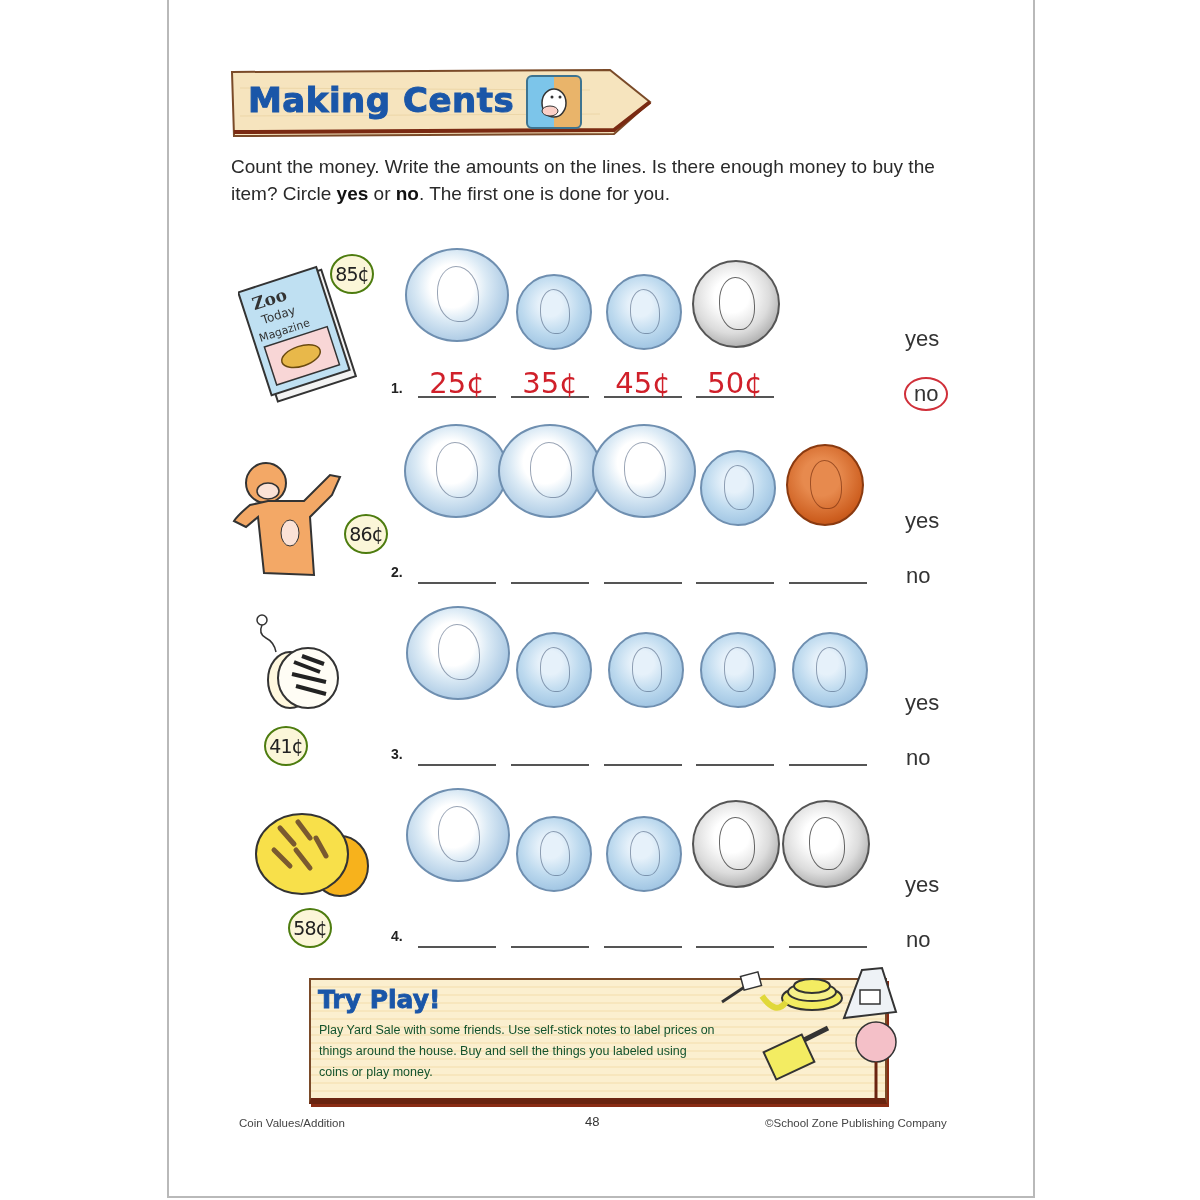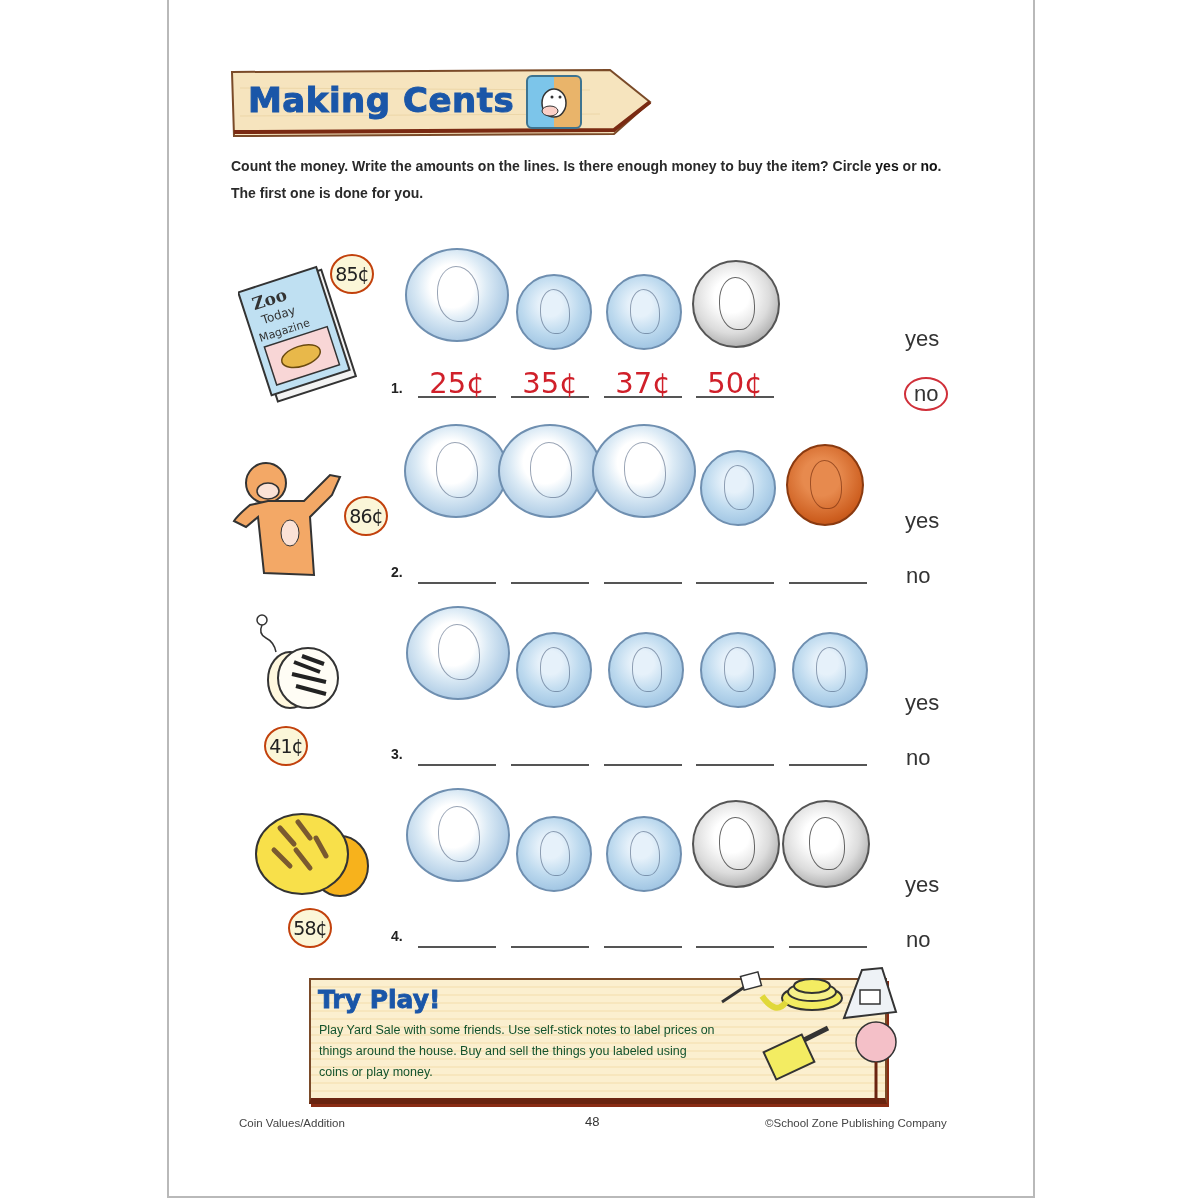--- a/index.html
+++ b/index.html
@@ -6,41 +6,41 @@
   body { width:1200px; height:1200px; background:#ffffff; position:relative; overflow:hidden; font-family:"DejaVu Sans", sans-serif; }
   .page { position:absolute; left:167px; top:0; width:864px; height:1196px; border:2px solid #b9b9b9; border-top:none; background:#fff; }
   .abs { position:absolute; }
 
   
   .title-sign { position:absolute; left:230px; top:68px; width:420px; height:68px; }
   .title-sign svg { position:absolute; left:0; top:0; }
   .title-text { position:absolute; left:248px; top:80px; font-family:"DejaVu Sans", sans-serif; font-weight:900; font-size:34px; color:#1a56a8; letter-spacing:0.5px; -webkit-text-stroke:1px #1a56a8; }
   .title-icon { position:absolute; left:526px; top:75px; width:52px; height:50px; border-radius:6px; border:2px solid #3d7390; background:linear-gradient(90deg,#7cc5ea 0 50%, #e9b46a 50% 100%); }
 
-  .instructions { position:absolute; left:231px; top:153px; width:730px; font-family:"Liberation Sans", sans-serif; font-size:14px; line-height:27px; color:#2a2a2a;font-weight:bold; }
+  .instructions { position:absolute; left:231px; top:153px; width:730px; font-family:"Liberation Sans", sans-serif; font-size:19px; line-height:27px; color:#2a2a2a; }
   .instructions b { color:#111; }
 
   
   .coin { position:absolute; border-radius:50%; box-sizing:border-box; }
   .quarter { width:104px; height:94px; background:radial-gradient(circle at 45% 40%, #ffffff 0 28%, #dbeaf5 45%, #a9c8e3 75%, #8fb2d3 100%); border:2px solid #6f8fb0; }
   .dime { width:76px; height:76px; background:radial-gradient(circle at 45% 40%, #e6f1fa 0 20%, #bcd9ee 50%, #97bedf 85%); border:2px solid #6f8fb0; }
   .nickel { width:88px; height:88px; background:radial-gradient(circle at 45% 40%, #ffffff 0 25%, #dcdcdc 55%, #9d9d9d 85%); border:2px solid #555; }
   .penny { width:78px; height:82px; background:radial-gradient(circle at 45% 40%, #e78a4e 0 30%, #cd5e1f 70%, #a8420d 100%); border:2px solid #8a3a10; }
   .coin-face { position:absolute; left:30%; top:18%; width:40%; height:60%; border:1.5px solid rgba(70,90,120,.55); border-radius:45% 55% 40% 50%; }
   .nickel .coin-face { border-color:rgba(40,40,40,.7); }
   .penny .coin-face { border-color:rgba(110,40,10,.6); }
 
   
   .num { position:absolute; font-family:"Liberation Sans", sans-serif; font-weight:bold; font-size:14px; color:#222; }
   .ans-line { position:absolute; height:26px; width:78px; border-bottom:2px solid #555; text-align:center; font-family:"DejaVu Sans", sans-serif; font-size:29px; line-height:26px; color:#d0202a; }
   .yn { position:absolute; font-family:"Liberation Sans", sans-serif; font-size:22px; color:#333; }
   .circled { border:2px solid #d0303a; border-radius:50%; padding:2px 8px; margin-left:-10px; }
 
   
-  .tag { position:absolute; width:40px; height:36px; border-radius:50%; border:2px solid #c2410c; background:#fbf6d8; font-family:"DejaVu Sans", sans-serif; font-size:19px; line-height:36px; text-align:center; color:#222; letter-spacing:-1px; }
+  .tag { position:absolute; width:40px; height:36px; border-radius:50%; border:2px solid #4d7c0f; background:#fbf6d8; font-family:"DejaVu Sans", sans-serif; font-size:19px; line-height:36px; text-align:center; color:#222; letter-spacing:-1px; }
 
   
   .try-box { position:absolute; left:309px; top:978px; width:574px; height:118px; background:repeating-linear-gradient(0deg,#fbefcf 0 6px,#f7e6bd 6px 8px); border:2px solid #7a4a28; border-bottom:6px solid #6a2410; box-shadow:2px 3px 0 #8a2c14; }
   .try-title { position:absolute; left:318px; top:985px; font-family:"DejaVu Sans", sans-serif; font-weight:900; font-size:25px; color:#1a56a8; -webkit-text-stroke:0.8px #1a56a8; }
   .try-text { position:absolute; left:319px; top:1020px; width:400px; font-family:"Liberation Sans", sans-serif; font-size:12.5px; line-height:21px; color:#14532d; }
 
   .footer { position:absolute; top:1117px; font-family:"Liberation Sans", sans-serif; font-size:11.5px; color:#444;margin-left:8px; }
   .page-num { position:absolute; left:585px; top:1114px; font-family:"Liberation Sans", sans-serif; font-size:13px; color:#333; }
 </style>
 </head>
@@ -94,34 +94,34 @@
 <div class="coin dime" style="left:606px;top:274px;">
     <div class="coin-face"></div>
   </div>
 <div class="coin nickel" style="left:692px;top:260px;">
     <div class="coin-face"></div>
   </div>
 
 <div class="num" style="left:391px;top:380px;">1.</div>
 <div class="ans-line" style="left:418px;top:370px;">25¢</div>
 <div class="ans-line" style="left:511px;top:370px;">35¢</div>
-<div class="ans-line" style="left:604px;top:370px;">37¢</div>
+<div class="ans-line" style="left:604px;top:370px;">45¢</div>
 <div class="ans-line" style="left:696px;top:370px;">50¢</div>
 <div class="yn" style="left:905px;top:326px;">yes</div>
 <div class="yn circled" style="left:914px;top:377px;">no</div>
 
 <div class="abs" style="left:228px;top:455px;width:120px;height:130px;">
   <svg width="120" height="130" viewBox="0 0 120 130">
     <circle cx="38" cy="28" r="20" fill="#f3a866" stroke="#333" stroke-width="2"></circle>
     <ellipse cx="40" cy="36" rx="11" ry="8" fill="#fbe2d6" stroke="#333" stroke-width="1.5"></ellipse>
     <path d="M22 50 Q10 60 6 66 L18 72 L30 62 L36 118 L86 120 L82 62 L104 40 L112 22 L102 20 L76 46 L40 46 Z" fill="#f3a866" stroke="#333" stroke-width="2"></path>
     <ellipse cx="62" cy="78" rx="9" ry="13" fill="#fbe2d6" stroke="#333" stroke-width="1"></ellipse>
   </svg>
 </div>
-<div class="tag" style="left:344px;top:496px;">86¢</div>
+<div class="tag" style="left:344px;top:514px;">86¢</div>
 
 <div class="coin quarter" style="left:404px;top:424px;">
     <div class="coin-face"></div>
   </div>
 <div class="coin quarter" style="left:498px;top:424px;">
     <div class="coin-face"></div>
   </div>
 <div class="coin quarter" style="left:592px;top:424px;">
     <div class="coin-face"></div>
   </div>

